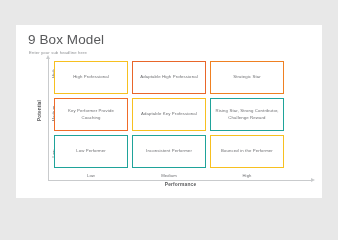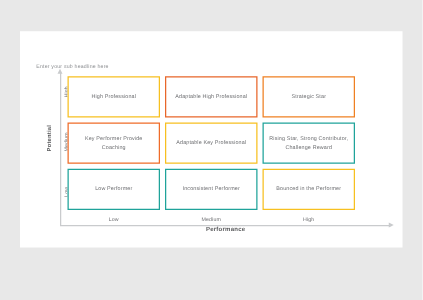--- a/index.html
+++ b/index.html
@@ -94,20 +94,21 @@
     line-height:1.5;
     letter-spacing:0.12px;
     padding:0 4px;
   }
 </style>
 </head>
 <body>
 
 <div id="slide">
 
+  <div id="title">9 Box Model</div>
   <div id="subtitle">Enter your sub headline here</div>
 
   <div id="chart">
 
     <div id="yaxis-line"></div>
     <div id="yaxis-arrow"></div>
     <div id="yaxis-title">Potential</div>
     <div class="ytick" style="top:13px;">High</div>
     <div class="ytick" style="top:53px;">Medium</div>
     <div class="ytick" style="top:93px;">Low</div>

